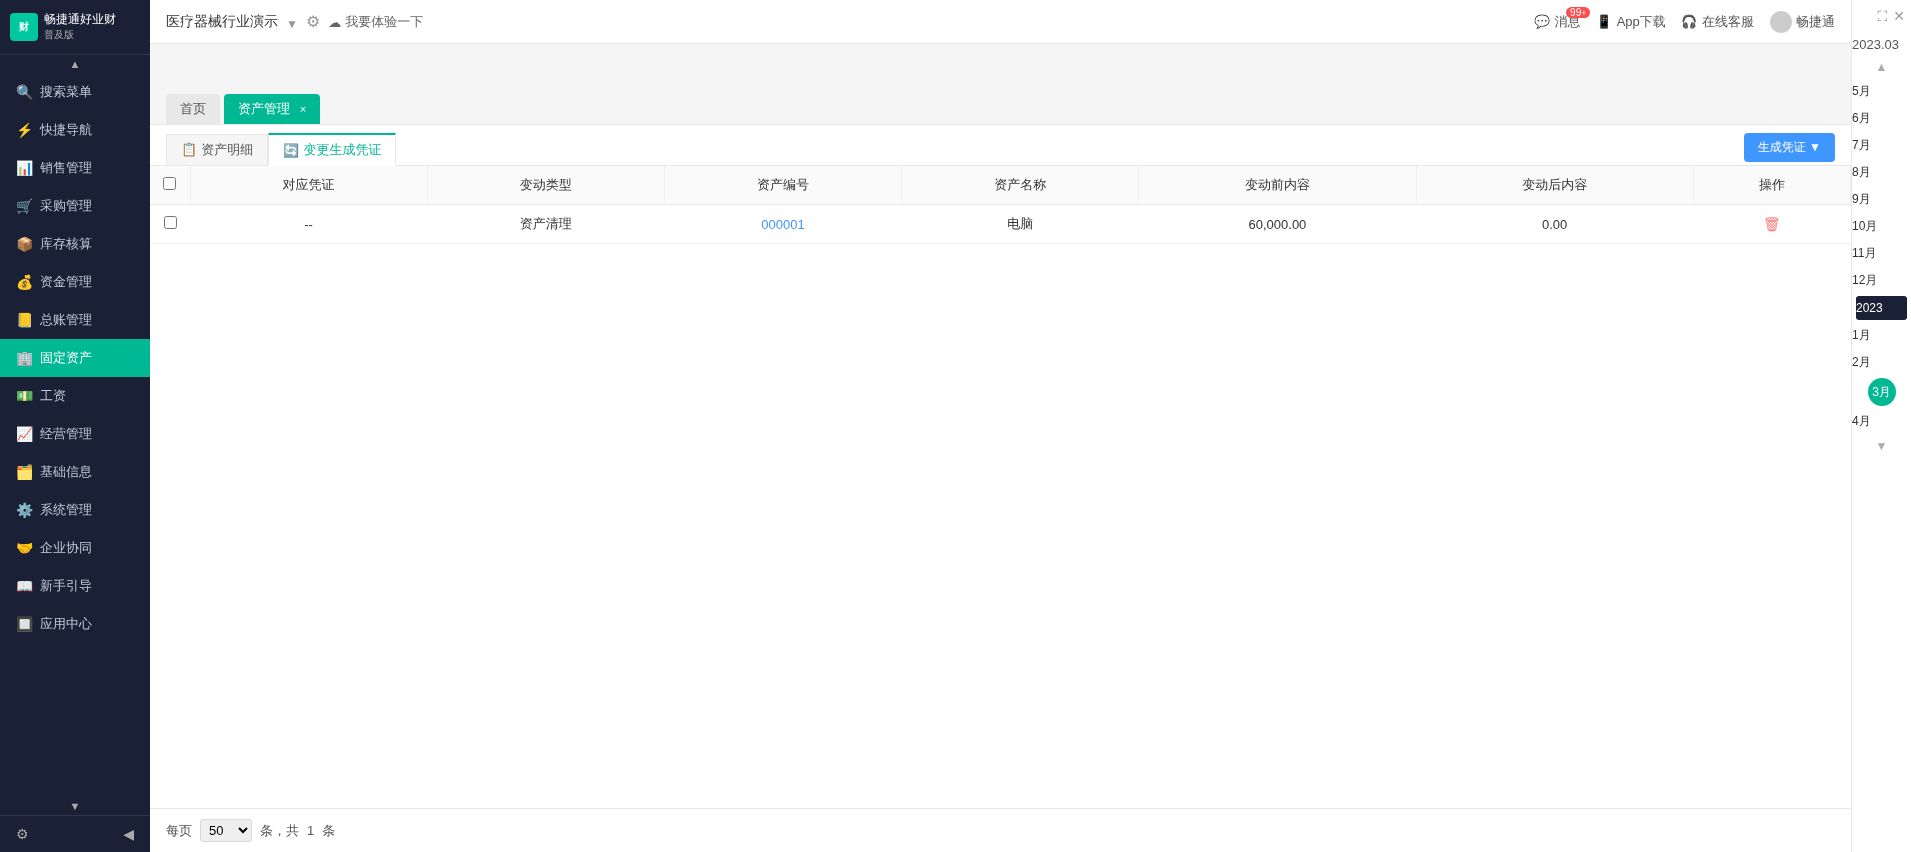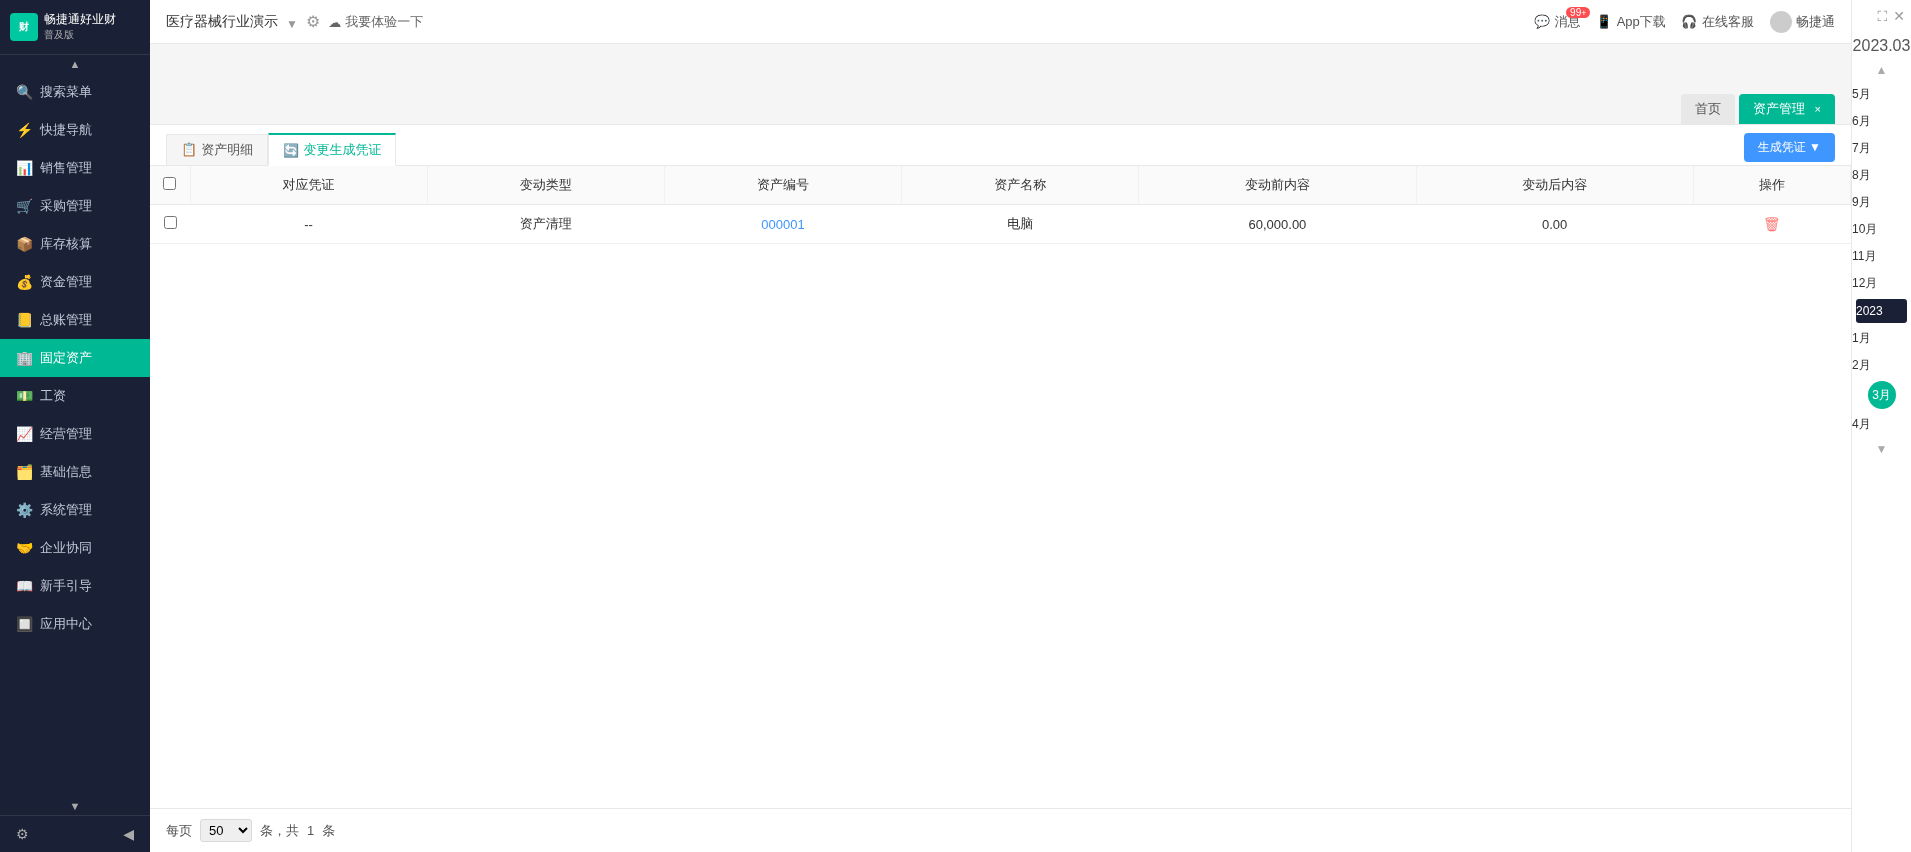--- a/index.html
+++ b/index.html
@@ -94,21 +94,20 @@
 
     
     .tabs-bar {
       background: #f5f5f5;
       padding: 6px 16px 0;
       display: flex;
       align-items: flex-end;
       gap: 4px;
       flex-shrink: 0;
       border-bottom: 1px solid #e8e8e8;
-      justify-content: flex-end;
     }
     .tab {
       padding: 6px 14px;
       border-radius: 4px 4px 0 0;
       cursor: pointer;
       font-size: 13px;
       color: #555;
       background: #e8e8e8;
     }
     .tab.active { background: #00b894; color: white; margin-top: 44px; }
@@ -233,24 +232,24 @@
     }
     .right-panel-header {
       display: flex;
       width: 100%;
       justify-content: flex-end;
       padding: 8px 6px;
       gap: 6px;
     }
     .right-panel-icon { font-size: 14px; color: #999; cursor: pointer; }
     .year-label {
-      font-size: 16px;
+      font-size: 13px;
       color: #555;
       padding: 4px 0;
-      text-align: center;
+      text-align: left;
       width: 100%;
     }
     .month-item {
       font-size: 12px;
       color: #333;
       padding: 5px 0;
       text-align: left;
       width: 100%;
       cursor: pointer;
     }

